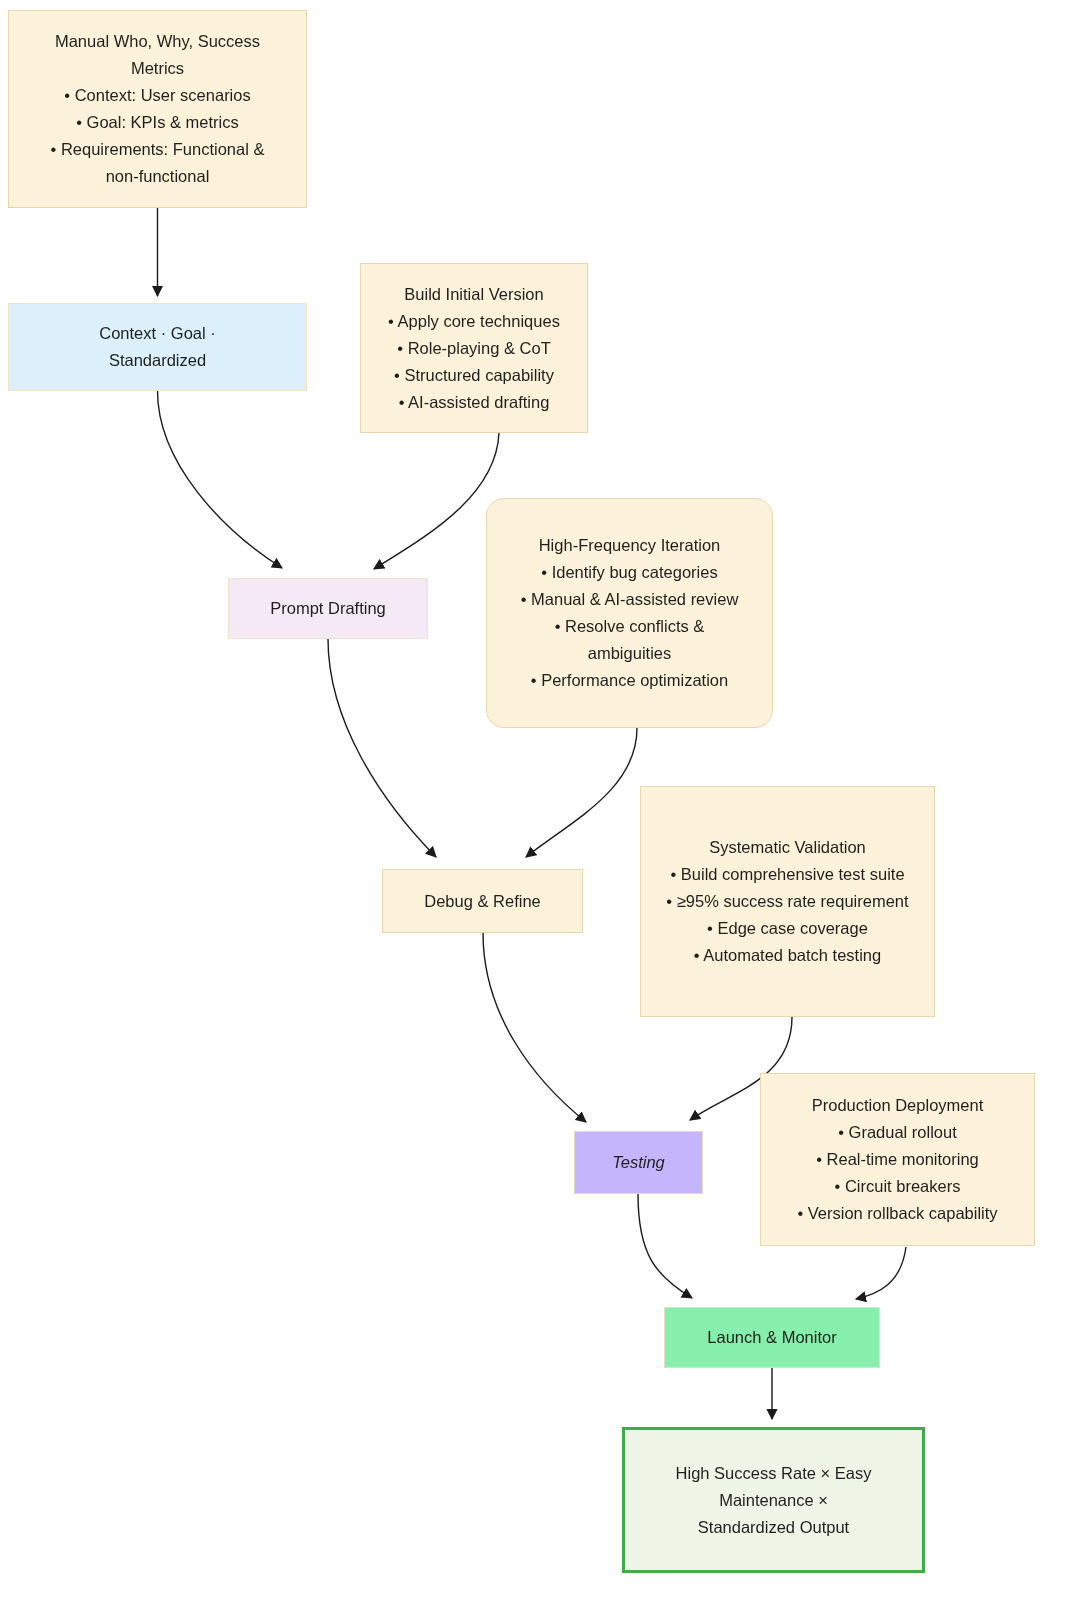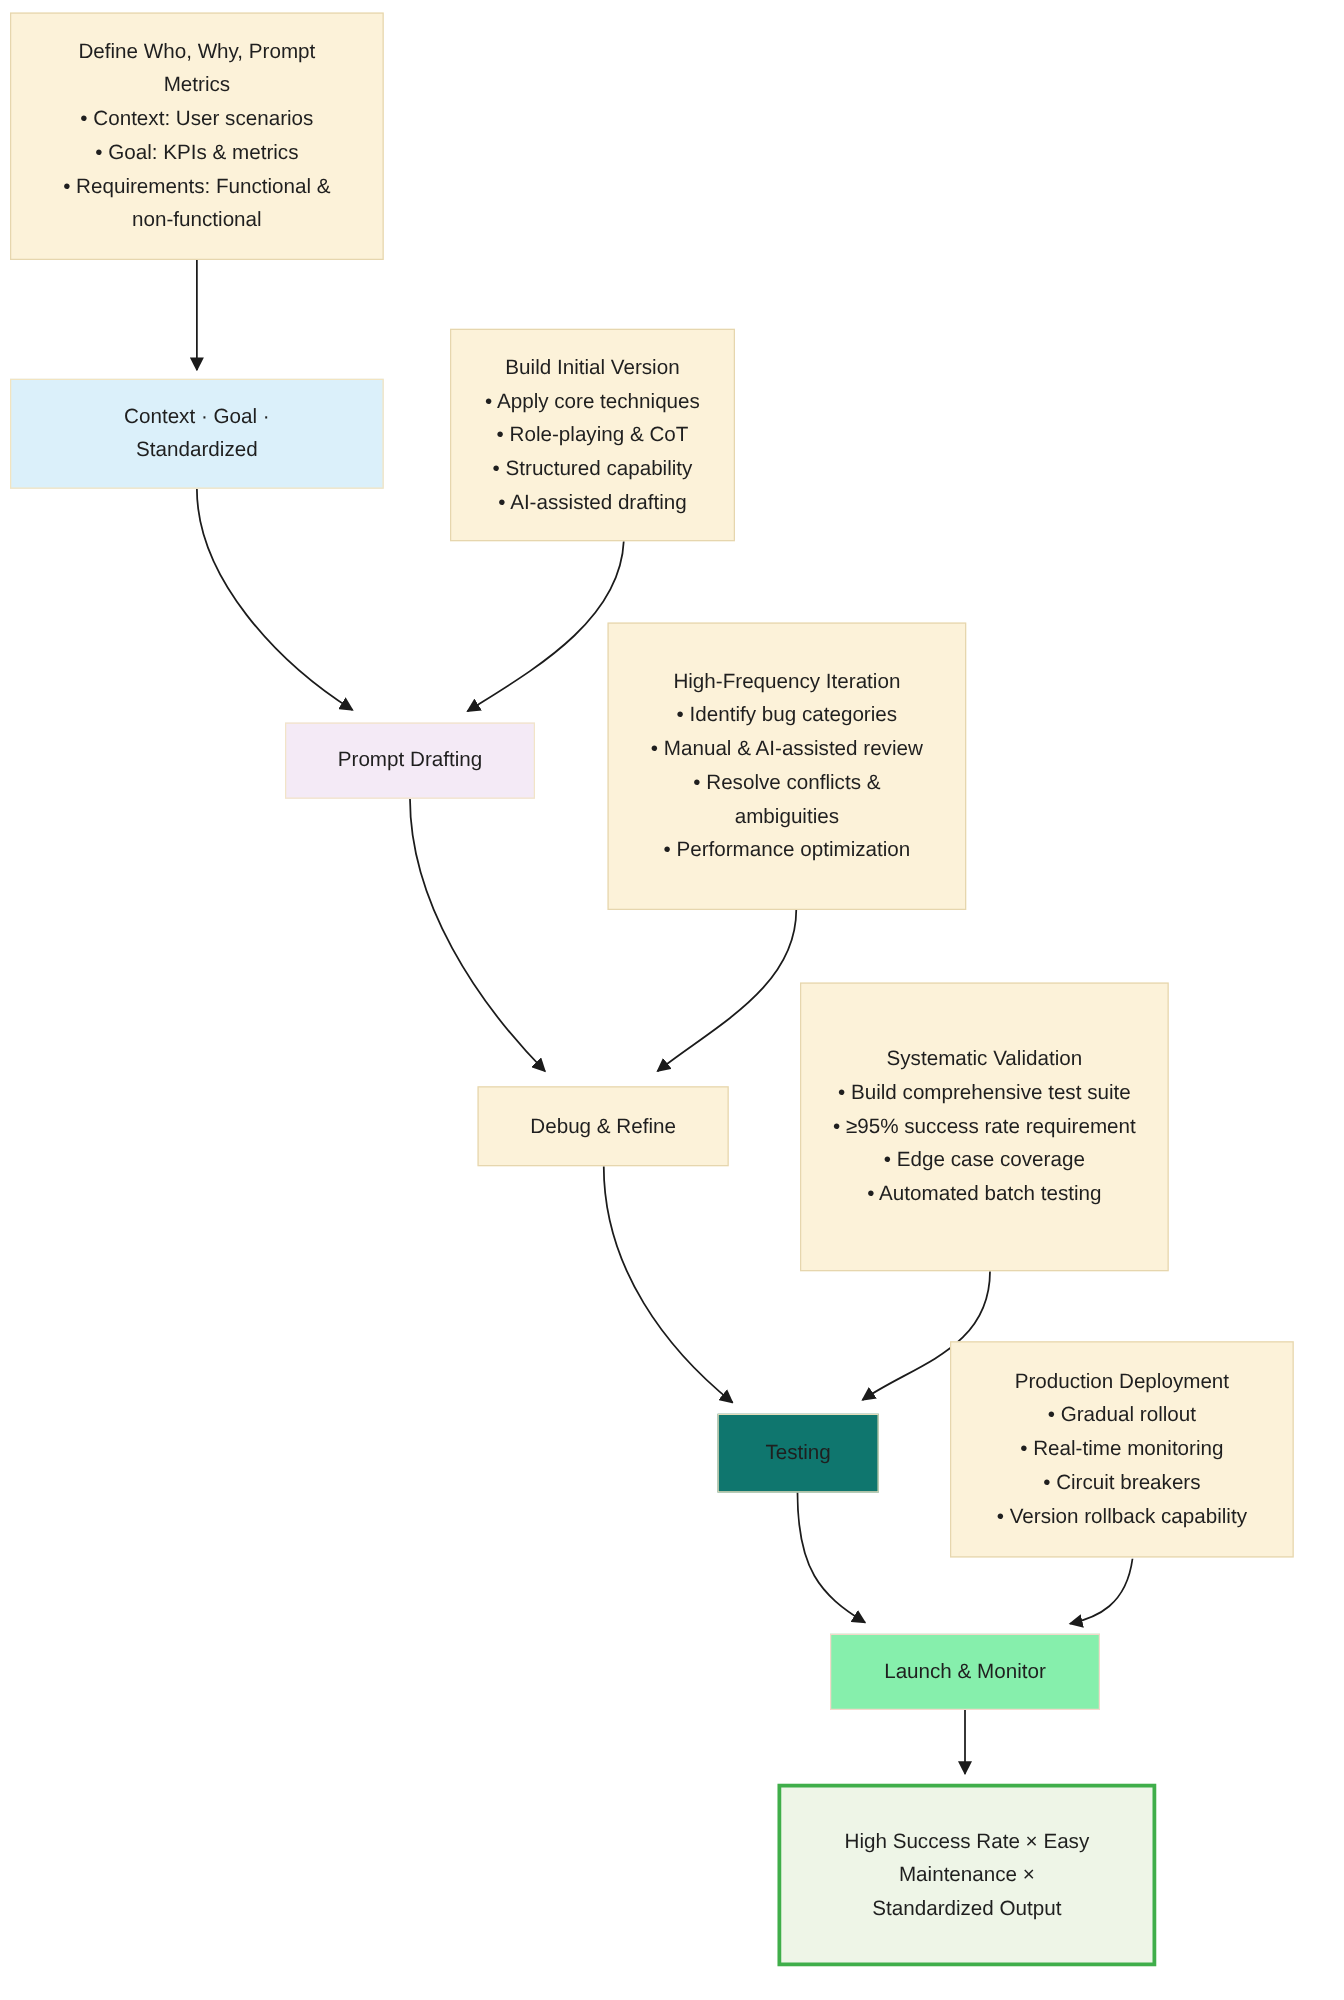--- a/index.html
+++ b/index.html
@@ -17,29 +17,29 @@
     font-size:16.5px;
     line-height:27px;
     color:#1f1f1f;
     border:1.5px solid #e4d5ad;
   }
   .line{width:100%;}
   
   .cream   {background:#fcf2d9;border-color:#e6d6ae;}
   .blue    {background:#dbf0fa;border-color:#f2e4c0;}
   .lavender{background:#f4eaf6;border-color:#f2e4c8;}
-  .green   {background:#0f766e;border-color:#e4dcba;}
+  .green   {background:#c4b5fd;border-color:#e4dcba;font-style:italic;}
   .pink    {background:#86efac;border-color:#f2d8ca;}
   .final   {background:#eef5e7;border:3px solid #3fae4a;}
   
   .n0 {left:8px;   top:10px;   width:299px; height:198px; padding:0 27px;}
   .n1 {left:8px;   top:303px;  width:299px; height:88px;  padding:0 48px;}
   .n2 {left:360px; top:263px;  width:228px; height:170px; padding:0 18px;}
   .n3 {left:228px; top:578px;  width:200px; height:61px;}
-  .n4 {left:486px; top:498px;  width:287px; height:230px; padding:0 25px;}
+  .n4 {left:486px; top:498px;  width:287px; height:230px; padding:0 25px;border-radius:18px;}
   .n5 {left:382px; top:869px;  width:201px; height:64px;}
   .n6 {left:640px; top:786px;  width:295px; height:231px; padding:0 25px;}
   .n7 {left:574px; top:1131px; width:129px; height:63px;}
   .n8 {left:760px; top:1073px; width:275px; height:173px; padding:0 13px;}
   .n9 {left:664px; top:1307px; width:216px; height:61px;}
   .n10{left:622px; top:1427px; width:303px; height:146px; padding:0 14px;}
   .edge{stroke:#1b1b1b;stroke-width:1.4;fill:none;}
 </style>
 </head>
 <body>
@@ -58,21 +58,21 @@
     <path class="edge" d="M328,639 C328,722 382,802 436,857" marker-end="url(#arrow)"></path>
     <path class="edge" d="M637,728 C637,790 570,822 526,857" marker-end="url(#arrow)"></path>
     <path class="edge" d="M483,933 C483,1015 534,1080 586,1122" marker-end="url(#arrow)"></path>
     <path class="edge" d="M792,1017 C792,1080 730,1092 690,1120" marker-end="url(#arrow)"></path>
     <path class="edge" d="M638,1194 C638,1255 656,1276 692,1298" marker-end="url(#arrow)"></path>
     <path class="edge" d="M906,1247 C901,1284 878,1294 856,1299" marker-end="url(#arrow)"></path>
     <path class="edge" d="M772,1368 L772,1419" marker-end="url(#arrow)"></path>
   </svg>
 
   <div class="node n0 cream">
-    <div class="line">Define Who, Why, Prompt Metrics</div>
+    <div class="line">Manual Who, Why, Success Metrics</div>
     <div class="line">• Context: User scenarios</div>
     <div class="line">• Goal: KPIs &amp; metrics</div>
     <div class="line">• Requirements: Functional &amp; non-functional</div>
   </div>
 
   <div class="node n1 blue">
     <div class="line">Context · Goal · Standardized</div>
   </div>
 
   <div class="node n2 cream">

